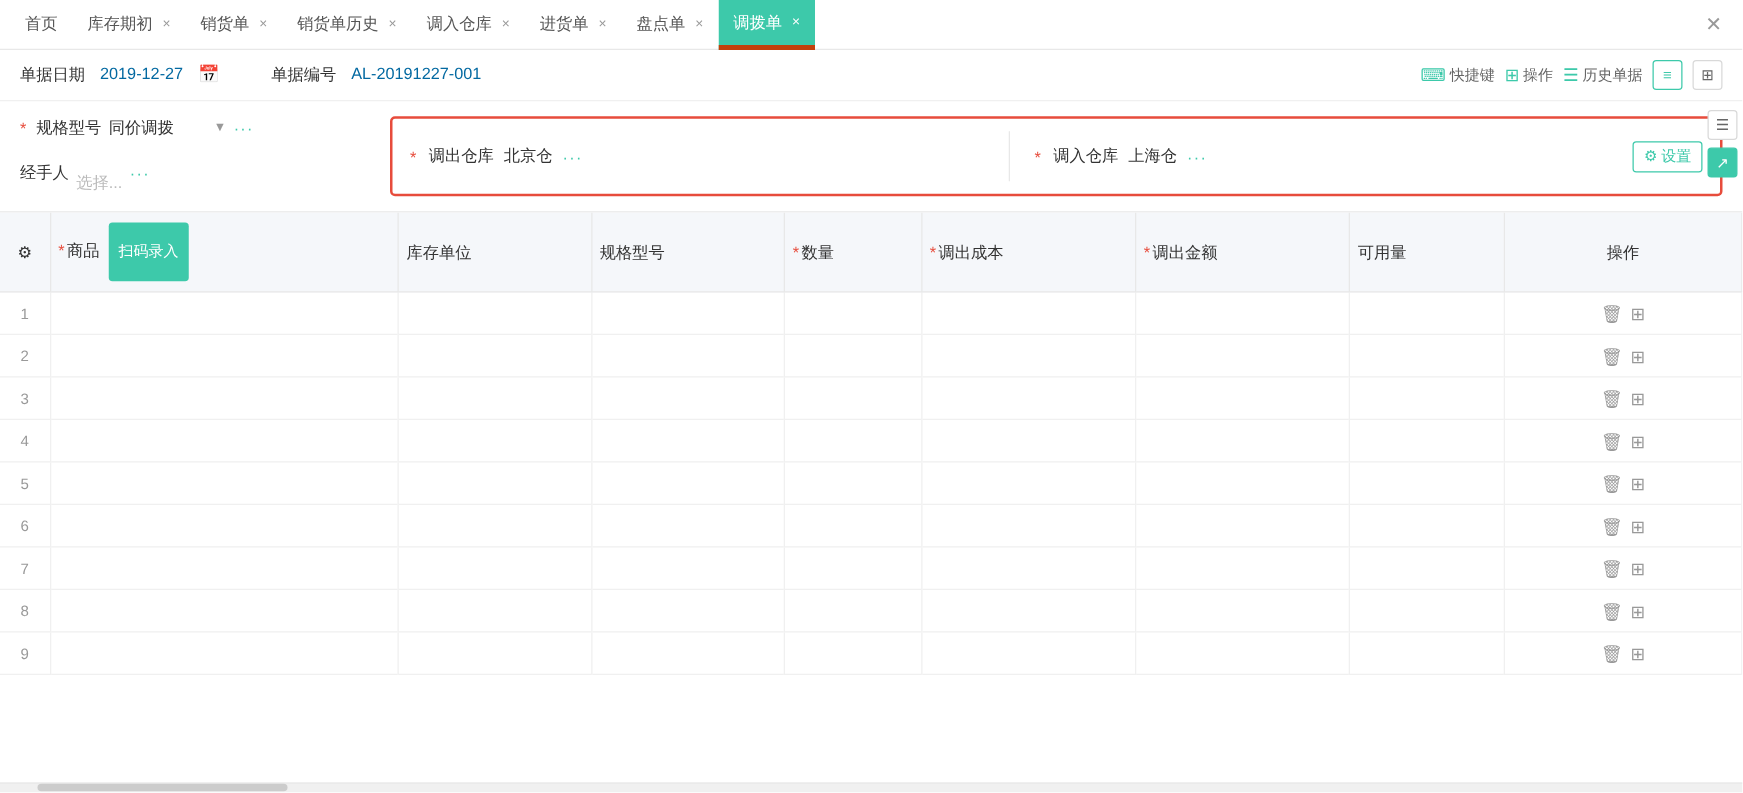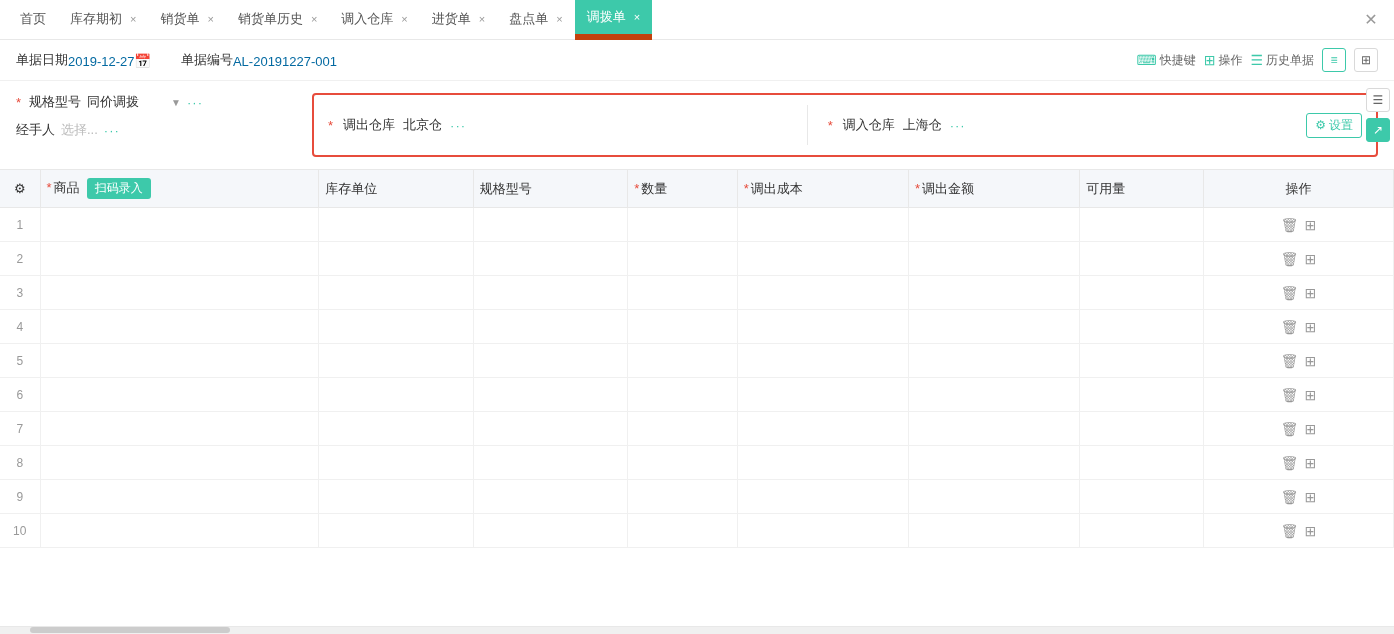--- a/index.html
+++ b/index.html
@@ -22,21 +22,21 @@
       cursor: pointer;
       color: #555;
       font-size: 13px;
       border-bottom: 2px solid transparent;
       white-space: nowrap;
       gap: 4px;
     }
     .tab-item.active {
       color: #fff;
       background: #3dc9aa;
-      border-bottom: 6px solid #c2410c;
+      border-bottom: 4px solid #c2410c;
     }
     .tab-close {
       font-size: 11px;
       color: #999;
       margin-left: 4px;
       cursor: pointer;
     }
     .tab-item.active .tab-close { color: #fff; }
     .tab-spacer { flex: 1; }
     .window-close {
@@ -53,22 +53,22 @@
     
     .toolbar {
       display: flex;
       align-items: center;
       padding: 8px 16px;
       border-bottom: 1px solid #f0f0f0;
       gap: 16px;
     }
     .toolbar-left {
       display: flex;
-      align-items: flex-end;
-      gap: 0;
+      align-items: flex-start;
+      gap: 12px;
       flex: 1;
     }
     .toolbar-right {
       display: flex;
       align-items: center;
       gap: 8px;
       font-size: 12px;
       color: #666;
     }
     .field-label { color: #333; font-size: 13px; }
@@ -167,21 +167,21 @@
       cursor: pointer;
       font-size: 12px;
       white-space: nowrap;
     }
     .person-field {
       display: flex;
       align-items: center;
       gap: 6px;
       text-align: center;
     }
-    .person-placeholder { color: #bbb; font-size: 13px; cursor: pointer; }
+    .person-placeholder { color: #bbb; font-size: 13px; cursor: pointer; margin-top: 16px; }
 
     
     .table-wrapper {
       flex: 1;
       overflow: auto;
       border-top: 1px solid #e8e8e8;
     }
     table {
       width: 100%;
       border-collapse: collapse;
@@ -223,21 +223,21 @@
     }
     .th-gear {
       width: 30px;
       text-align: center;
     }
     .scan-btn {
       background: #3dc9aa;
       color: #fff;
       border: none;
       border-radius: 3px;
-      padding: 2px 8px;
+      padding: 15px 8px;
       font-size: 12px;
       cursor: pointer;
       white-space: nowrap;
     }
     .th-ops { min-width: 80px; text-align: center; }
 
     
     .right-sidebar {
       position: absolute;
       right: 0;
@@ -566,36 +566,20 @@
         <td></td>
         <td></td>
         <td></td>
         <td>
           <div class="op-cell">
             <span class="op-icon">🗑</span>
             <span class="op-icon">⊞</span>
           </div>
         </td>
       </tr>
-          <tr>
-        <td>10</td>
-        <td></td>
-        <td></td>
-        <td></td>
-        <td></td>
-        <td></td>
-        <td></td>
-        <td></td>
-        <td>
-          <div class="op-cell">
-            <span class="op-icon">🗑</span>
-            <span class="op-icon">⊞</span>
-          </div>
-        </td>
-      </tr>
         </tbody>
     </table>
   </div>
 
   <div class="scrollbar-area">
     <div class="scrollbar-thumb"></div>
   </div>
 
   <div class="right-sidebar">
     <div class="sidebar-icon-btn">☰</div>

